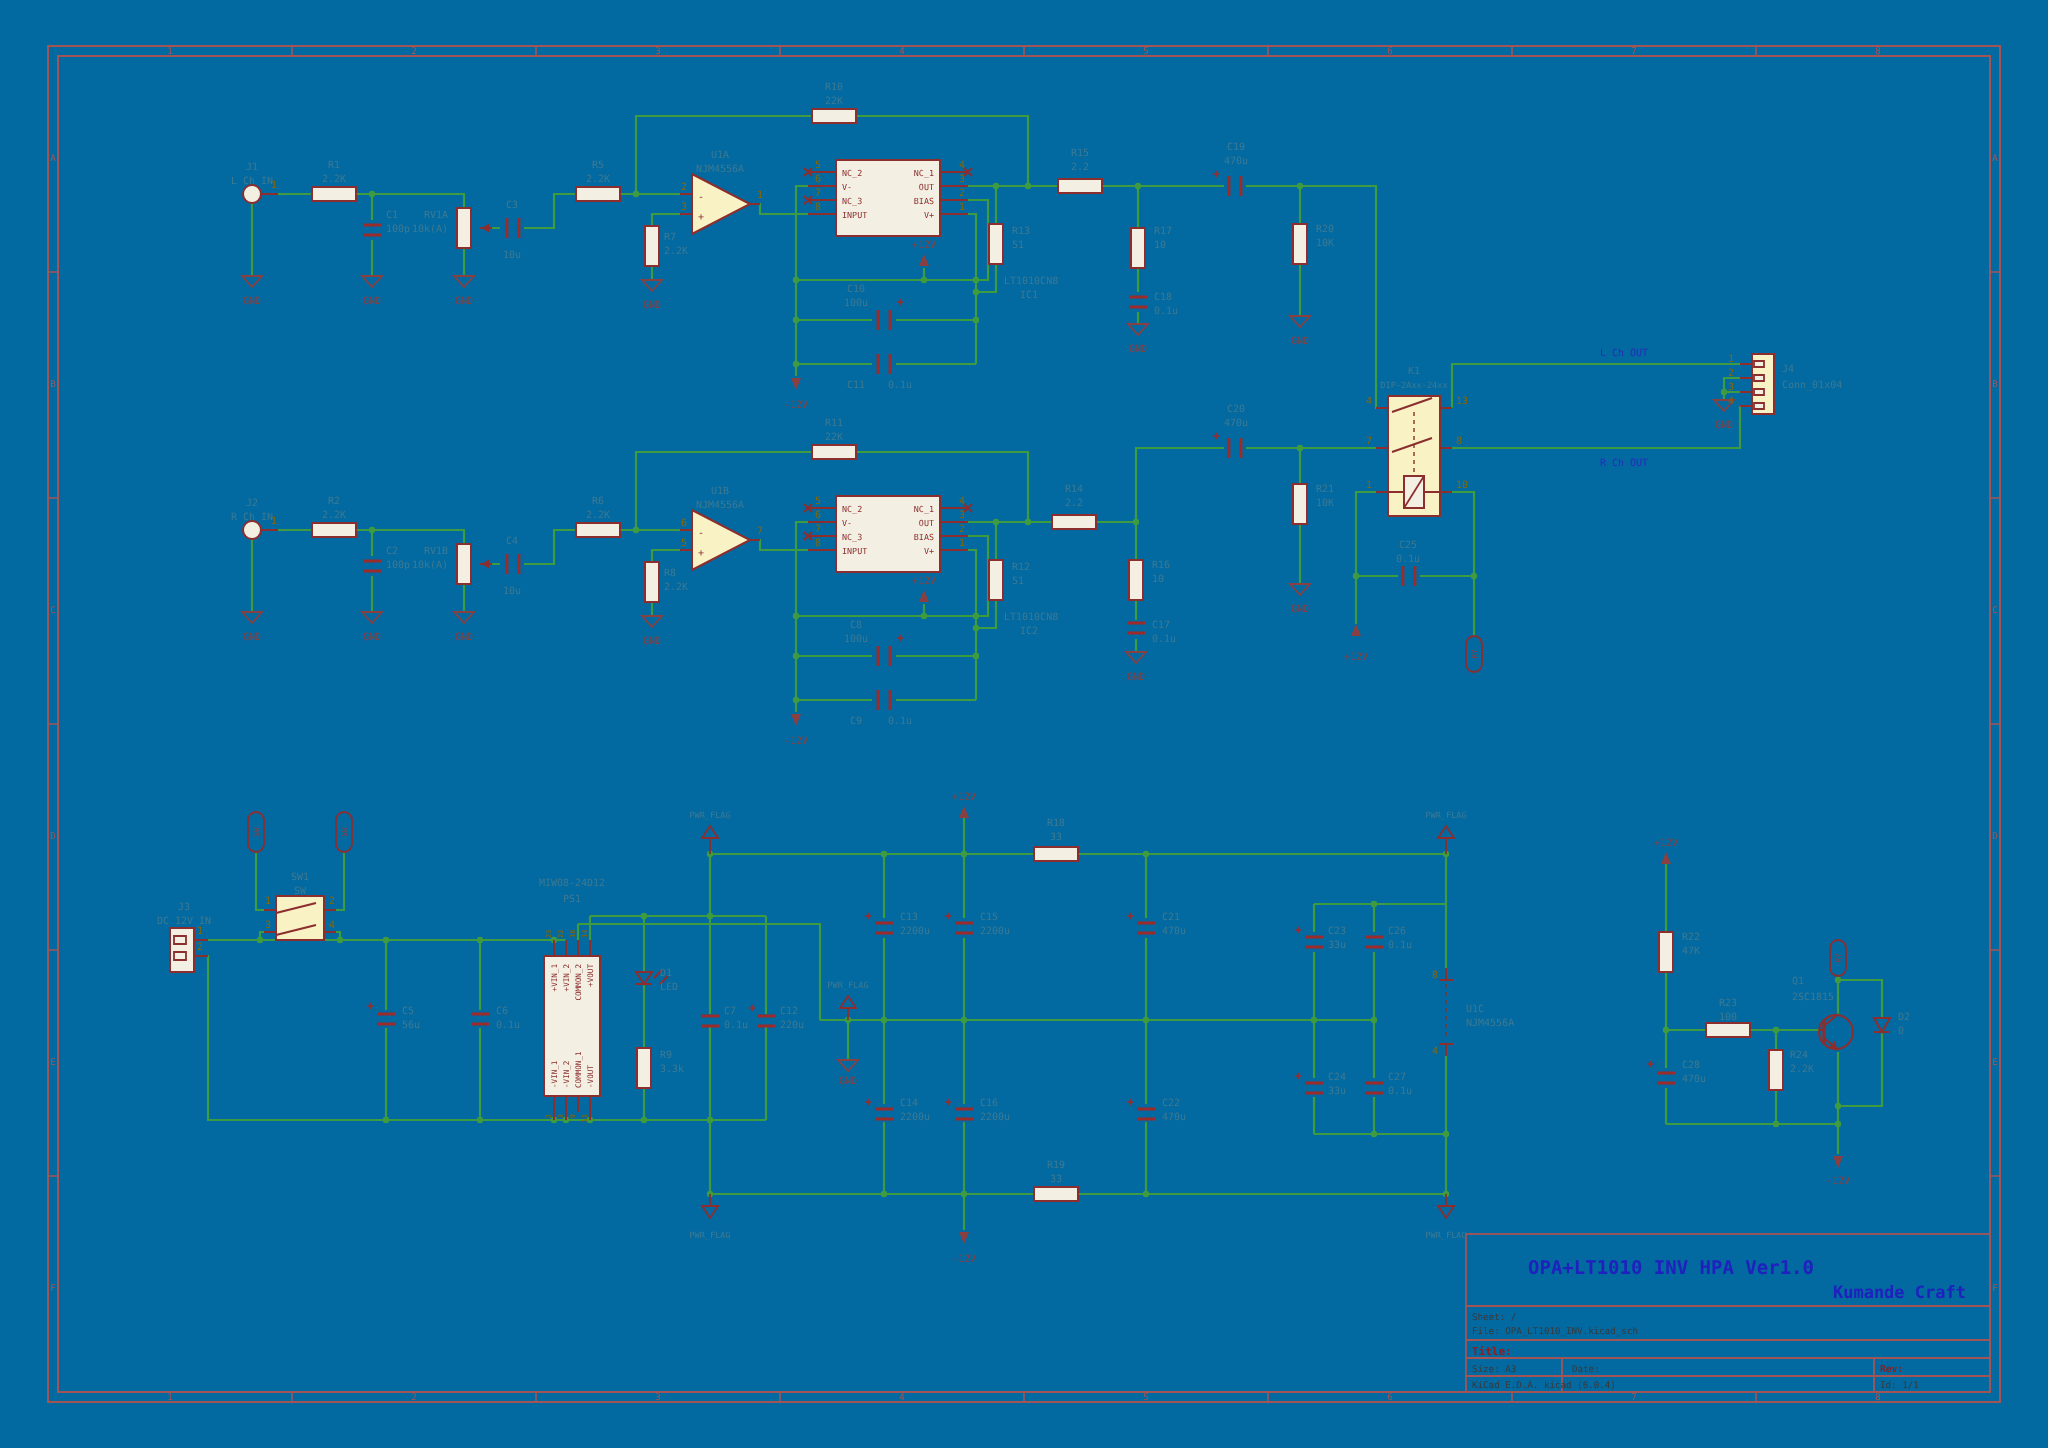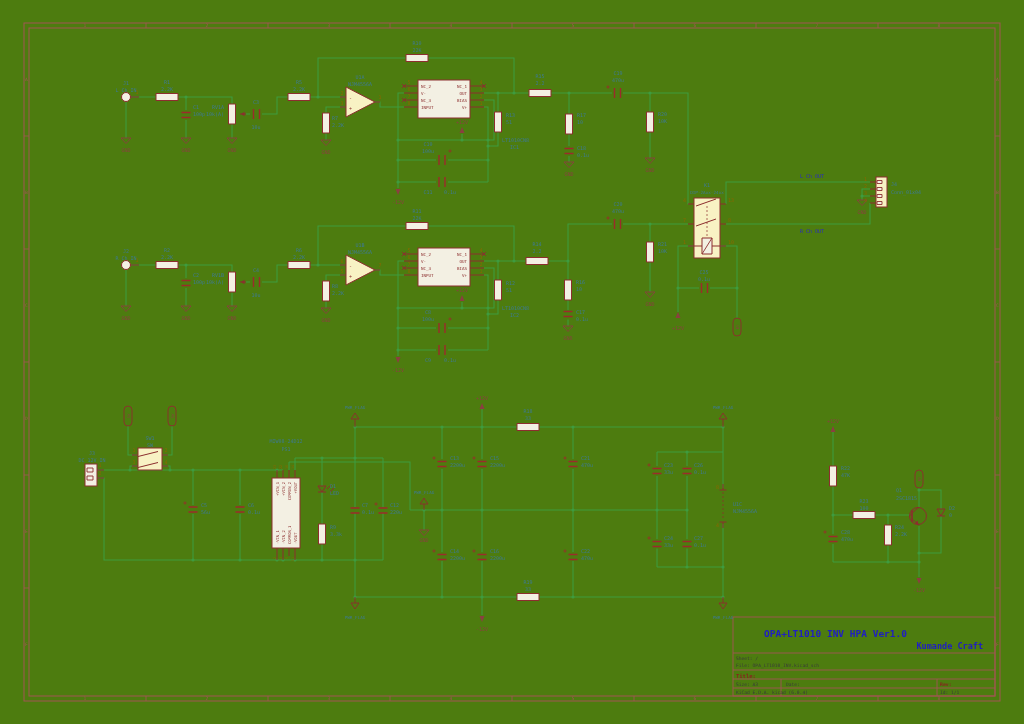--- a/index.html
+++ b/index.html
@@ -1,17 +1,17 @@
 <!DOCTYPE html>
 <html><head>
 <meta charset="utf-8">
 <style>
   html,body{margin:0;padding:0;}
   body{background:#e8e6dc;font-family:"DejaVu Sans Mono","Liberation Mono",monospace;}
-  #sheet{position:relative;width:1024px;height:724px;background:#4d7c0f;overflow:hidden;}
+  #sheet{position:relative;width:1024px;height:724px;background:#0369a1;overflow:hidden;}
   svg{position:absolute;left:0;top:0;}
   svg text{font-family:"DejaVu Sans Mono","Liberation Mono",monospace;}
   .tb-big{font-weight:bold;}
 </style>
 </head>
 <body>
 
 <div id="sheet">
 <svg id="schsvg" width="1024" height="724" viewBox="0 0 1024 724">
 

